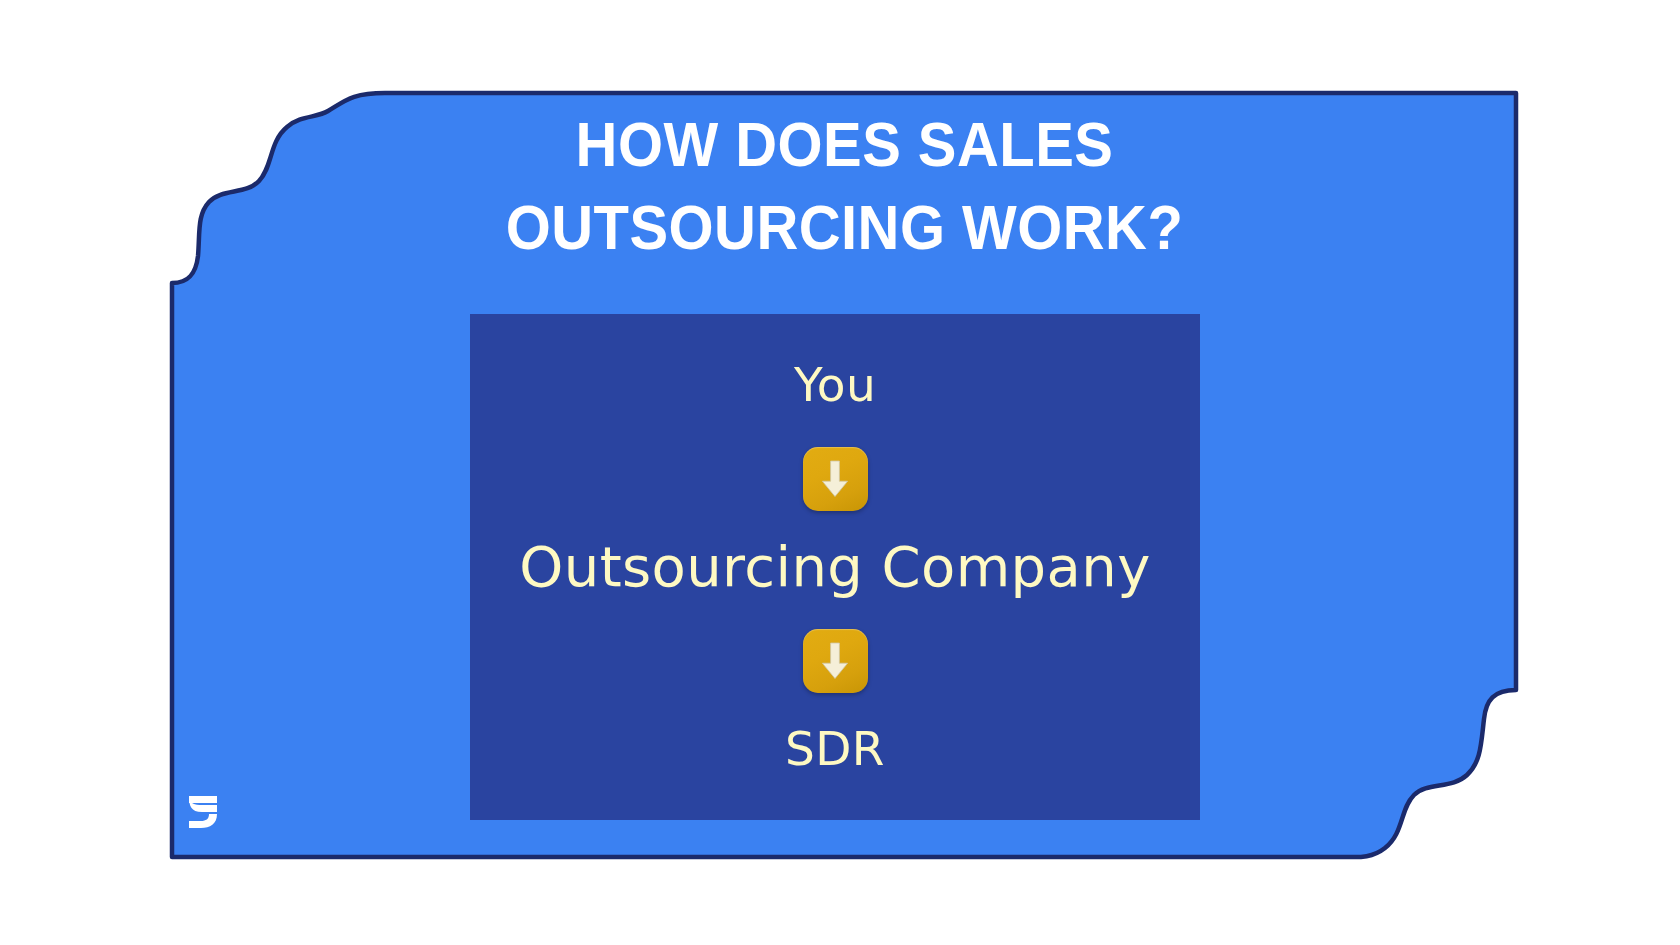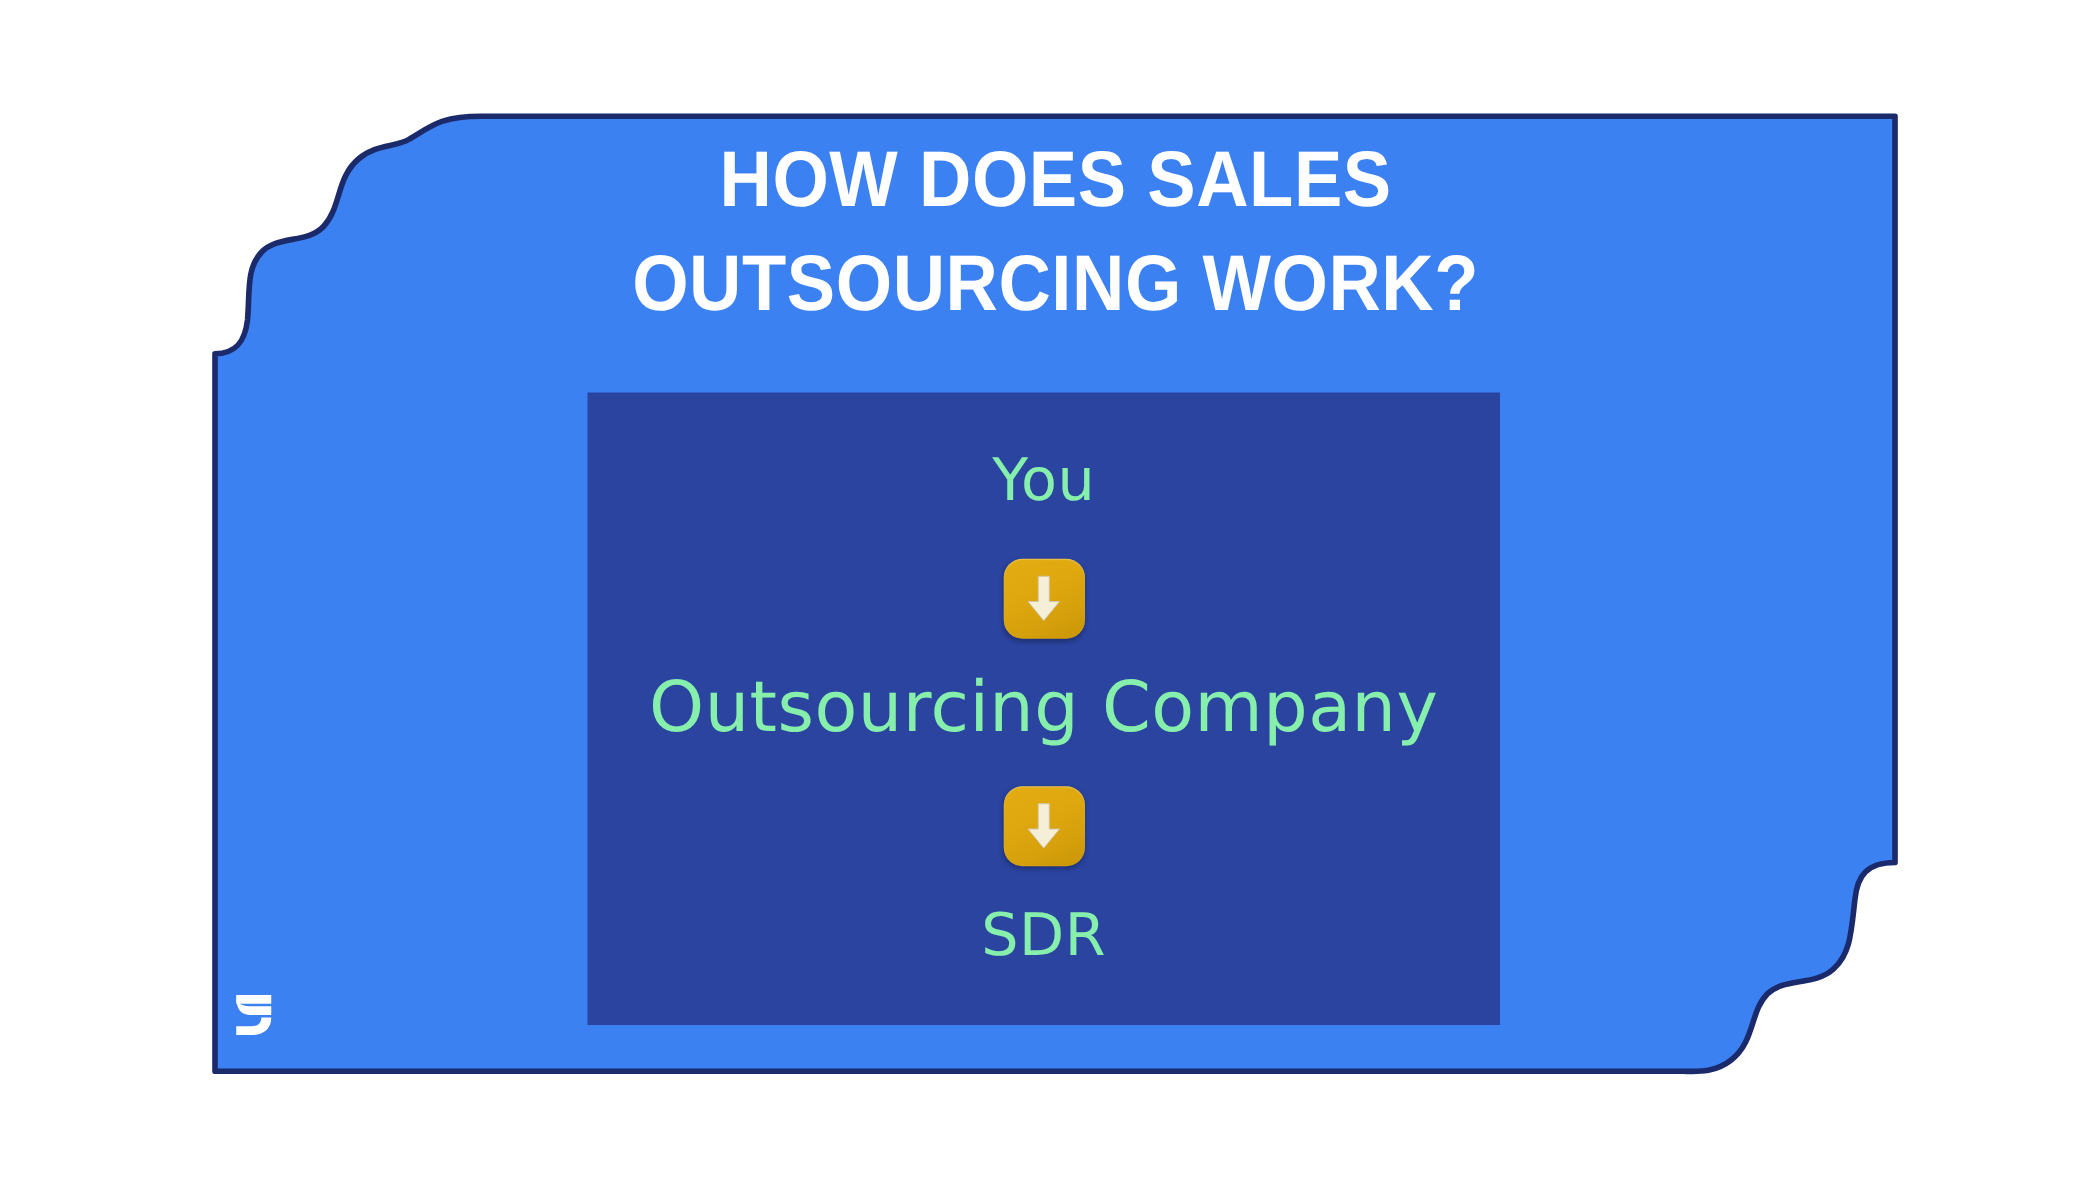--- a/index.html
+++ b/index.html
@@ -60,21 +60,21 @@
     width: 730px;
     height: 506px;
     background: #2a44a0;
     display: flex;
     flex-direction: column;
     align-items: center;
     justify-content: center;
     pointer-events: auto;
   }
   .flow-label {
-    color: #86efac;
+    color: #fef9c3;
     font-family: "DejaVu Sans", "Liberation Sans", sans-serif;
     font-weight: 400;
     font-size: 47px;
     line-height: 56px;
     letter-spacing: 0.4px;
     text-align: center;
     white-space: nowrap;
   }
   .flow-label.big {
     font-size: 56px;

